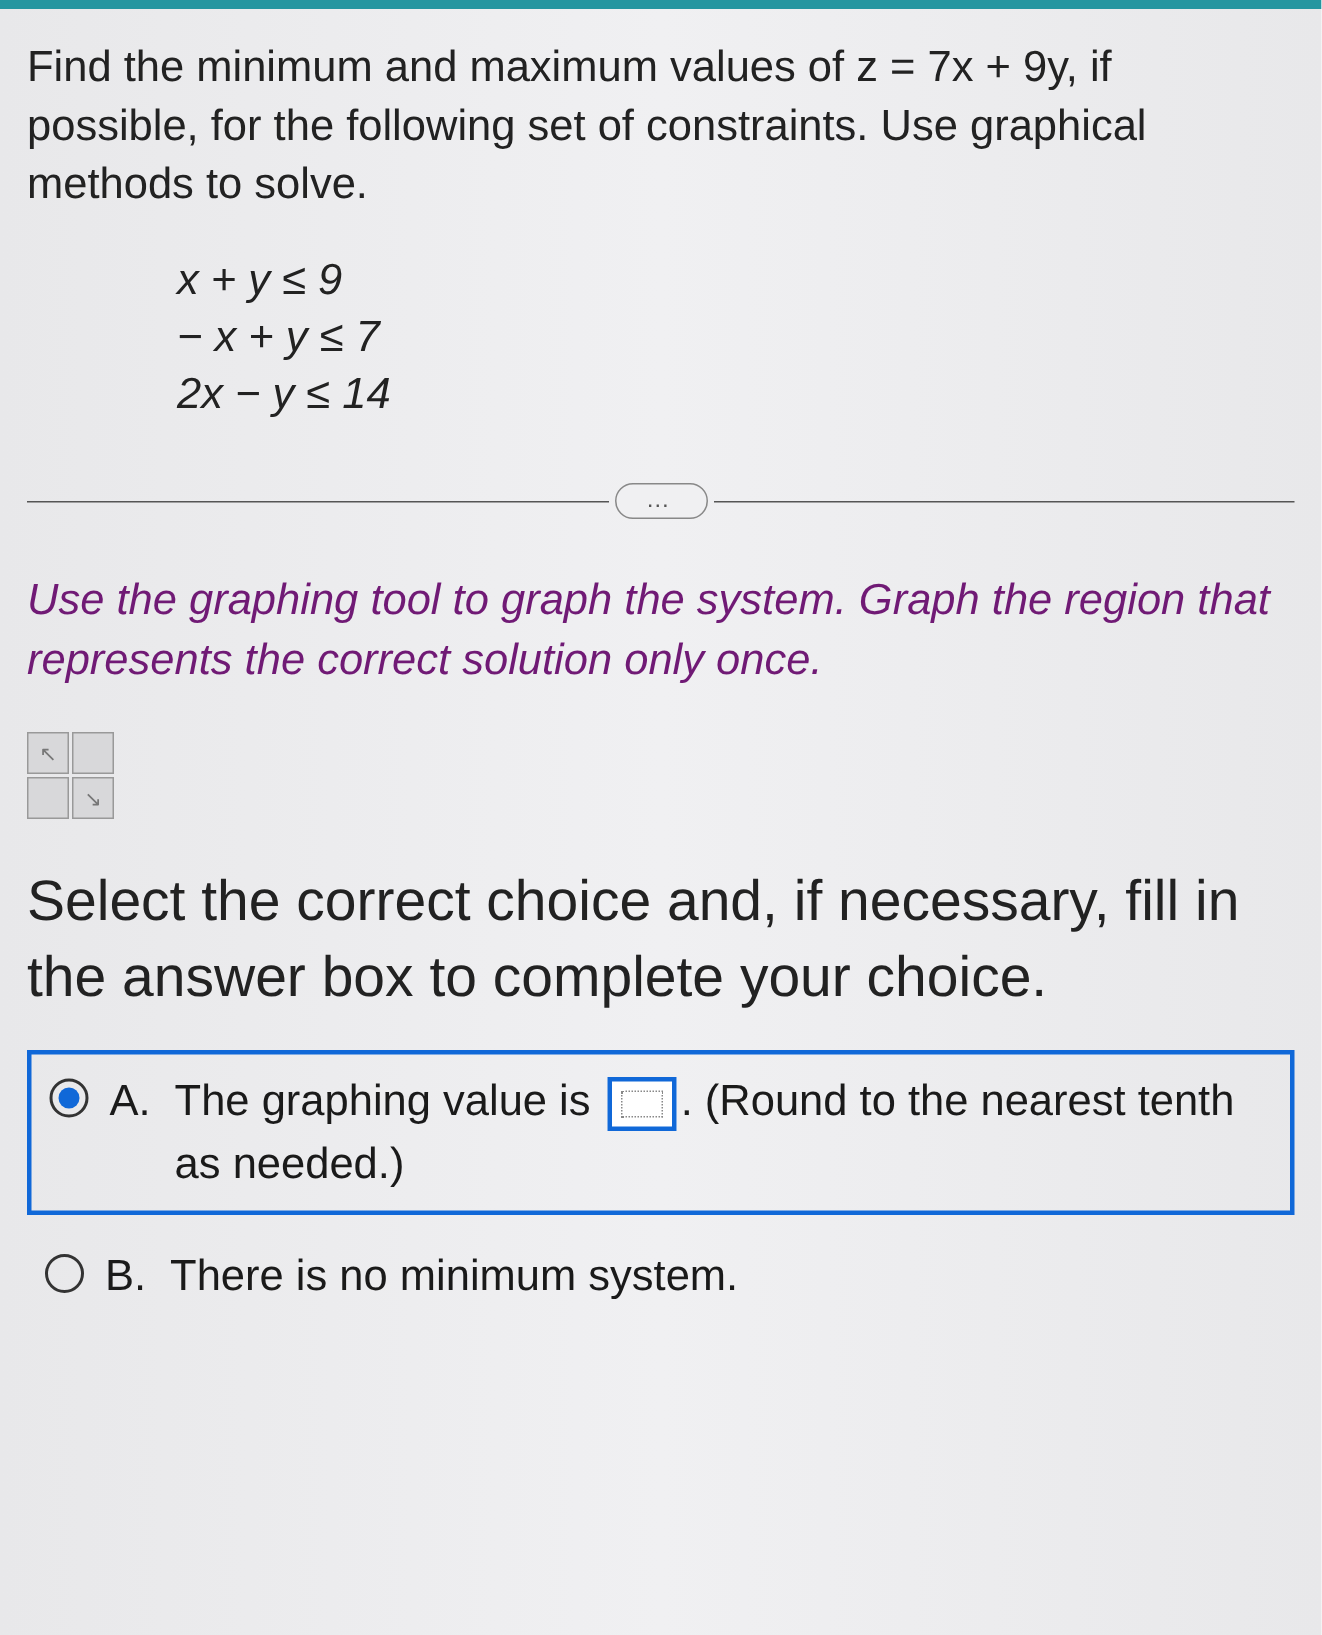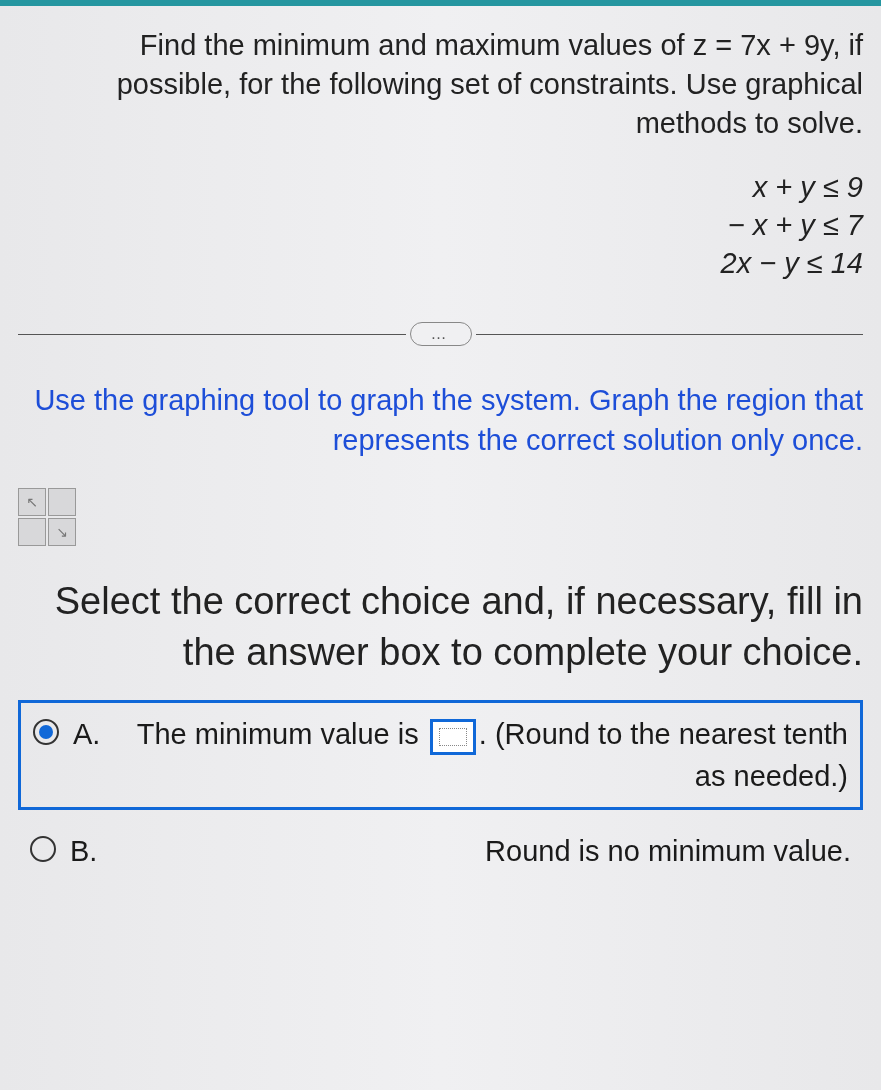--- a/index.html
+++ b/index.html
@@ -1,19 +1,18 @@
 <!DOCTYPE html>
 <html><head>
   <meta charset="utf-8">
   <style>
     * {
       margin: 0;
       padding: 0;
       box-sizing: border-box;
-      text-align: right;
     }
     body {
       font-family: Arial, Helvetica, sans-serif;
       background: linear-gradient(90deg, #e8e8ea 0%, #f0f0f2 50%, #e8e8ea 100%);
       width: 881px;
       height: 1090px;
       position: relative;
       overflow: hidden;
     }
     .top-bar {
@@ -57,22 +56,23 @@
       margin: 0 4px;
       font-size: 16px;
       color: #555;
       letter-spacing: 4px;
       background: #f0f0f2;
       line-height: 1;
     }
     .instruction-text {
       font-size: 29px;
       line-height: 1.35;
-      color: #1d4ed8;
+      color: #701a75;
       margin-bottom: 28px;
+      font-style: italic;
     }
     .graph-tool {
       width: 58px;
       height: 58px;
       margin-bottom: 30px;
       display: grid;
       grid-template-columns: 1fr 1fr;
       grid-template-rows: 1fr 1fr;
       gap: 2px;
       user-select: none;
@@ -195,23 +195,23 @@
     <div class="graph-cell"></div>
     <div class="graph-cell gc-br"></div>
   </div>
 
   <p class="select-text">Select the correct choice and, if necessary, fill in the answer box to complete your choice.</p>
 
   <div class="option-row option-a-box">
     <div class="radio selected"></div>
     <div class="option-letter">A.</div>
     <div class="option-body">
-      <span>The minimum value is </span><span class="answer-input"></span><span>. (Round to the nearest tenth as needed.)</span>
+      <span>The graphing value is </span><span class="answer-input"></span><span>. (Round to the nearest tenth as needed.)</span>
     </div>
   </div>
 
   <div class="option-row option-b">
     <div class="radio"></div>
     <div class="option-letter">B.</div>
-    <div class="option-body">Round is no minimum value.</div>
+    <div class="option-body">There is no minimum system.</div>
   </div>
 
 </div>
 
 </body></html>

